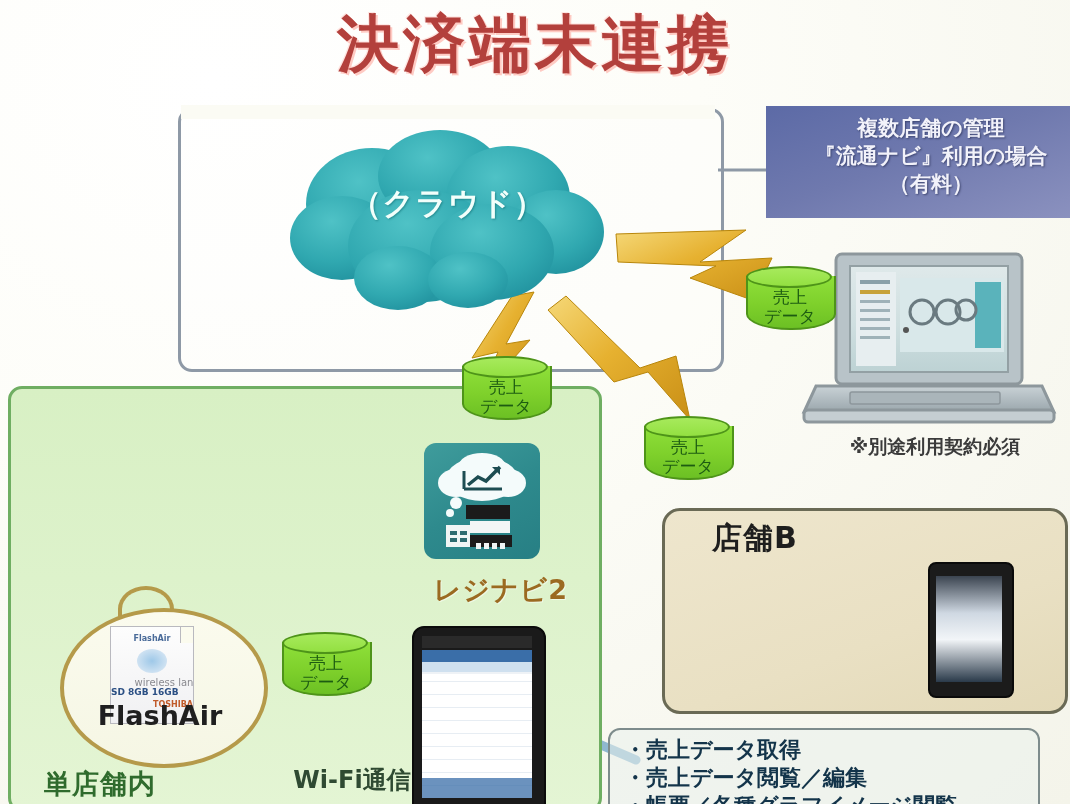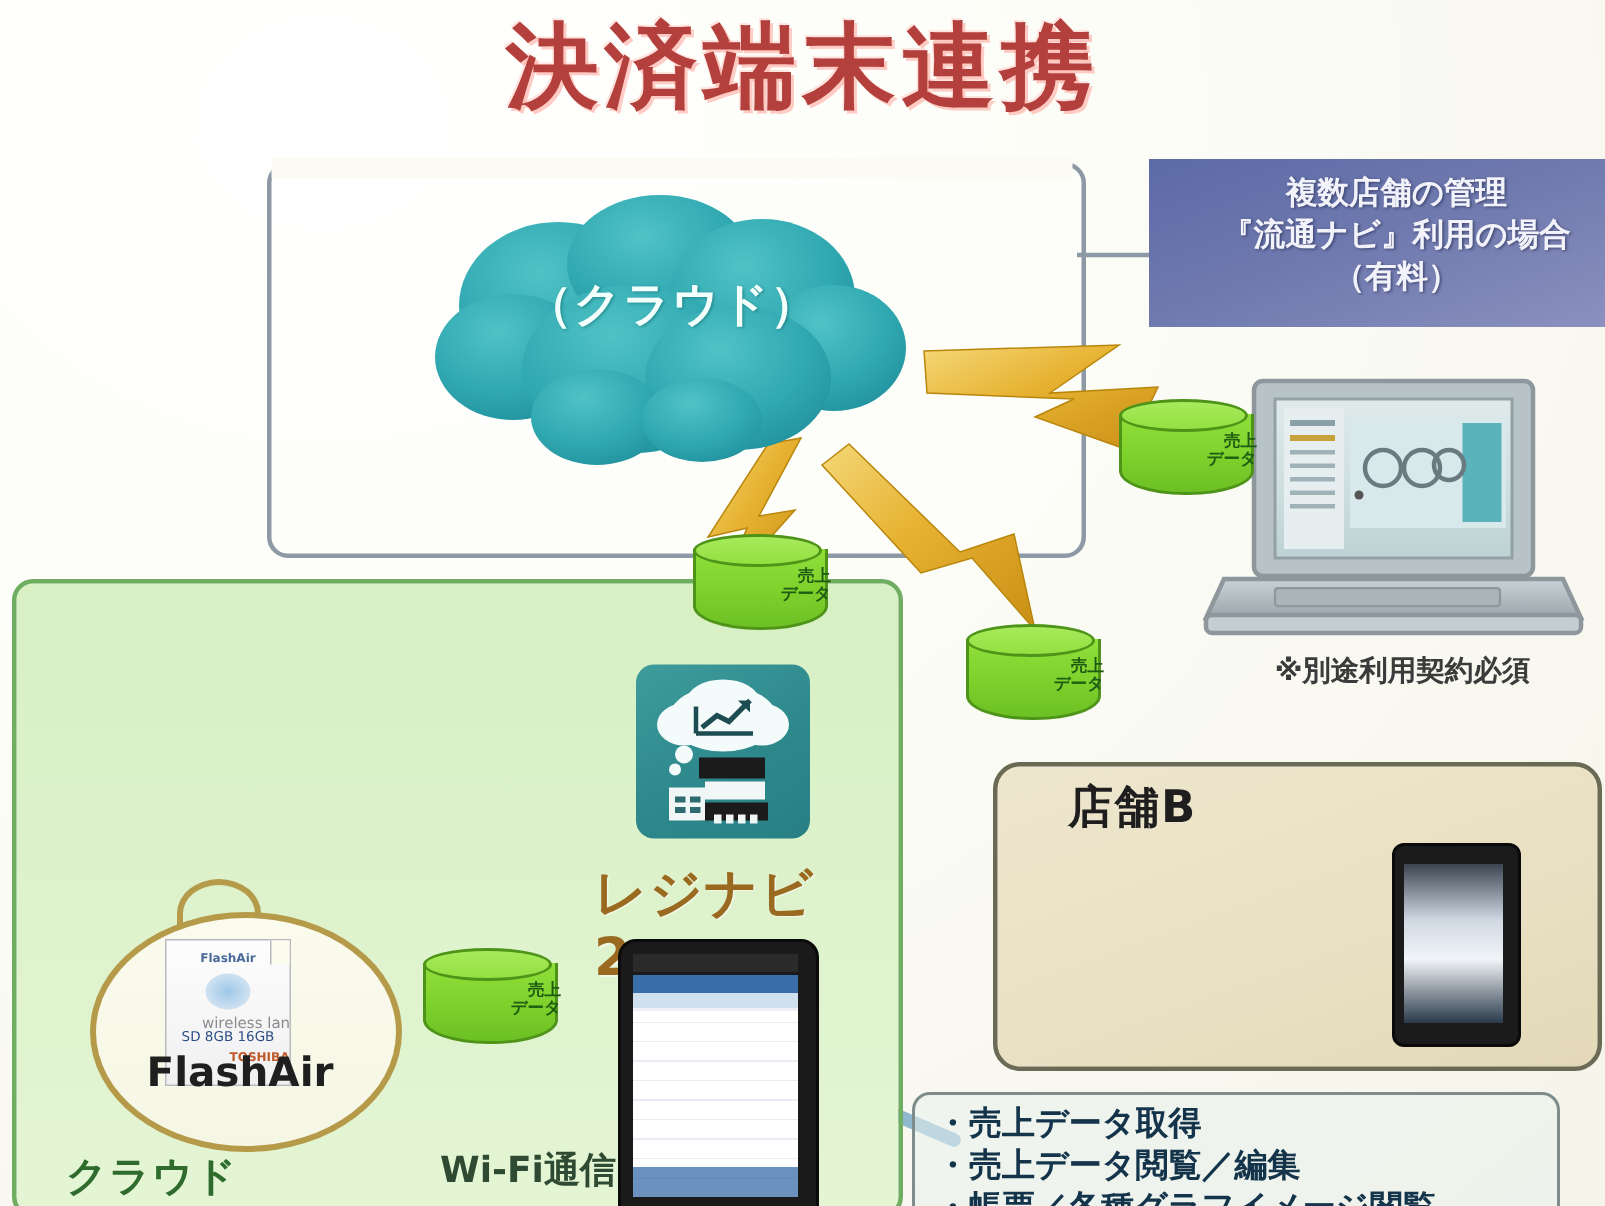--- a/index.html
+++ b/index.html
@@ -96,32 +96,32 @@
     background:linear-gradient(180deg,#8fe03a 0%, #7ed02b 55%, #6cc024 100%);
     border:2px solid #4e9419;border-top:none;
     border-radius:0 0 44px 44px/0 0 16px 16px;
   }
   .cyl .top{
     position:absolute;left:4px;top:2px;width:86px;height:22px;
     background:linear-gradient(180deg,#a7ea5c 0%, #93e041 100%);
     border:2px solid #4e9419;border-radius:50%;box-sizing:border-box;
   }
   .cyl .txt{
-    position:absolute;left:0;top:24px;width:96px;text-align:right;
-    font-size:11px;font-weight:bold;color:#1d5c12;line-height:1.1;
+    position:absolute;left:0;top:24px;width:96px;text-align:center;
+    font-size:17px;font-weight:normal;color:#1d5c12;line-height:1.1;
     letter-spacing:0px;
   }
 
   
   .rejinavi{position:absolute;left:424px;top:443px;width:116px;height:116px;
     background:linear-gradient(150deg,#3f9c9c 0%, #2e8a8d 50%, #277f84 100%);
     border-radius:12px;}
   .rejinavi-label{
-    position:absolute;left:396px;top:572px;width:172px;text-align:left;
-    font-size:35px;font-weight:bold;color:#9b6a21;letter-spacing:1px;
+    position:absolute;left:396px;top:572px;width:172px;text-align:right;
+    font-size:27px;font-weight:bold;color:#9b6a21;letter-spacing:1px;
     text-shadow:1px 1px 0 rgba(255,255,255,.5);
   }
 
   
   .fa-bubble{
     position:absolute;left:60px;top:608px;width:200px;height:152px;
     border:4px solid #b59a4a;border-radius:50%;
     background:linear-gradient(180deg,#fbfbee 0%,#f5f6e4 100%);
   }
   .fa-tail{
@@ -134,22 +134,22 @@
     background:linear-gradient(180deg,#fdfdfd 0%, #f0f0f2 100%);
     border:1px solid #b9b9bf;
   }
   .fa-card .brand{position:absolute;left:0;top:7px;width:82px;text-align:center;
     font-size:8px;color:#4a6b99;font-weight:bold;}
   .fa-card .dot{position:absolute;left:26px;top:22px;width:30px;height:24px;
     background:radial-gradient(ellipse,#9ec8e8 0%, #cfe2f2 70%, #e9f1f8 100%);
     border-radius:50%;}
   .fa-card .l1{position:absolute;left:12px;top:50px;width:82px;text-align:center;
     font-size:10px;color:#8a8a90;}
-  .fa-card .l2{position:absolute;left:0;top:60px;width:82px;text-align:center;
-    font-size:9px;color:#2b4f84;font-weight:normal;}
+  .fa-card .l2{position:absolute;left:0;top:60px;width:82px;text-align:left;
+    font-size:9px;color:#2b4f84;font-weight:bold;}
   .fa-card .l3{position:absolute;left:0;top:73px;width:82px;text-align:right;
     font-size:8px;color:#c05a2a;font-weight:bold;}
   .fa-card .notch{position:absolute;right:0;top:0;width:12px;height:16px;
     background:#fbfbee;border-left:1px solid #b9b9bf;}
   .fa-name{
     position:absolute;left:60px;top:700px;width:200px;text-align:center;
     font-size:27px;font-weight:bold;color:#1f1f1f;letter-spacing:0px;
   }
 
   .tanten{
@@ -440,21 +440,21 @@
   <div class="fa-card">
     <div class="notch"></div>
     <div class="brand">FlashAir</div>
     <div class="dot"></div>
     <div class="l1">wireless lan</div>
     <div class="l2">SD 8GB 16GB</div>
     <div class="l3">TOSHIBA</div>
   </div>
   <div class="fa-name">FlashAir</div>
 
-  <div class="tanten">クラウド</div>
+  <div class="tanten">単店舗内</div>
   <div class="wifi-label">Wi-Fi通信</div>
 
   <div class="bullets">
     <div>・売上データ取得</div>
     <div>・売上データ閲覧／編集</div>
     <div>・帳票／各種グラフイメージ閲覧</div>
   </div>
 
 </div>
 

